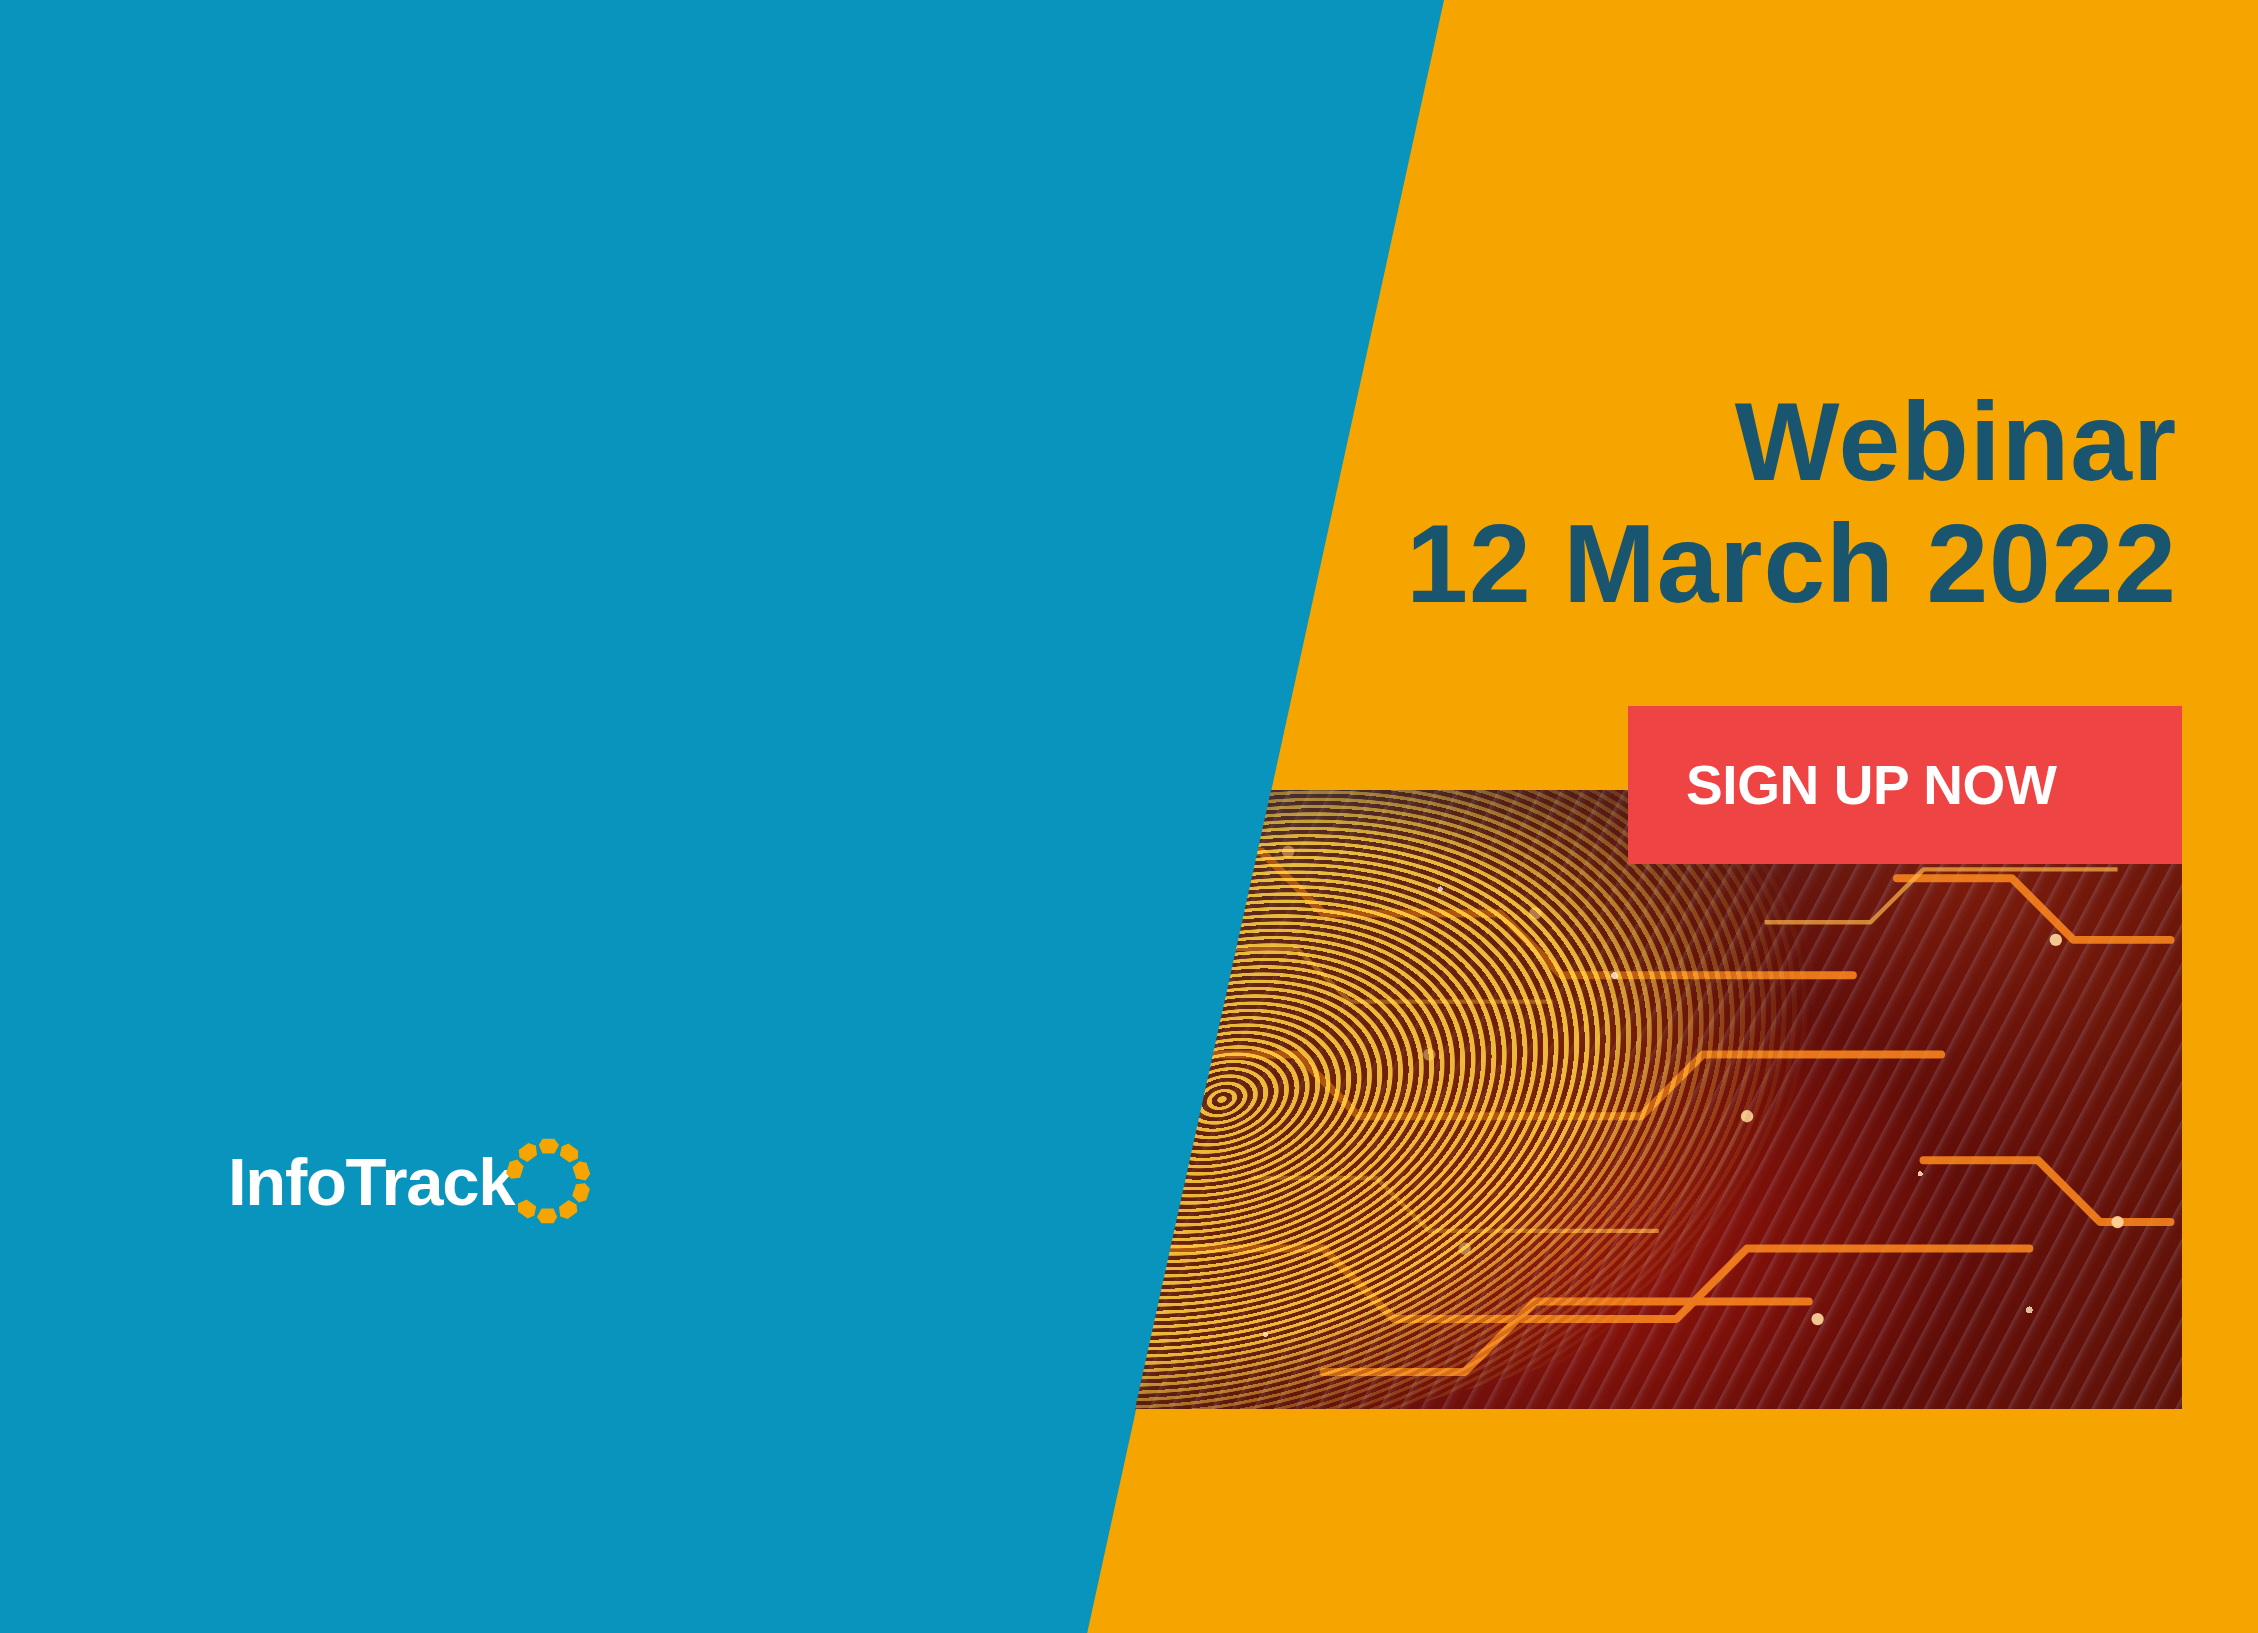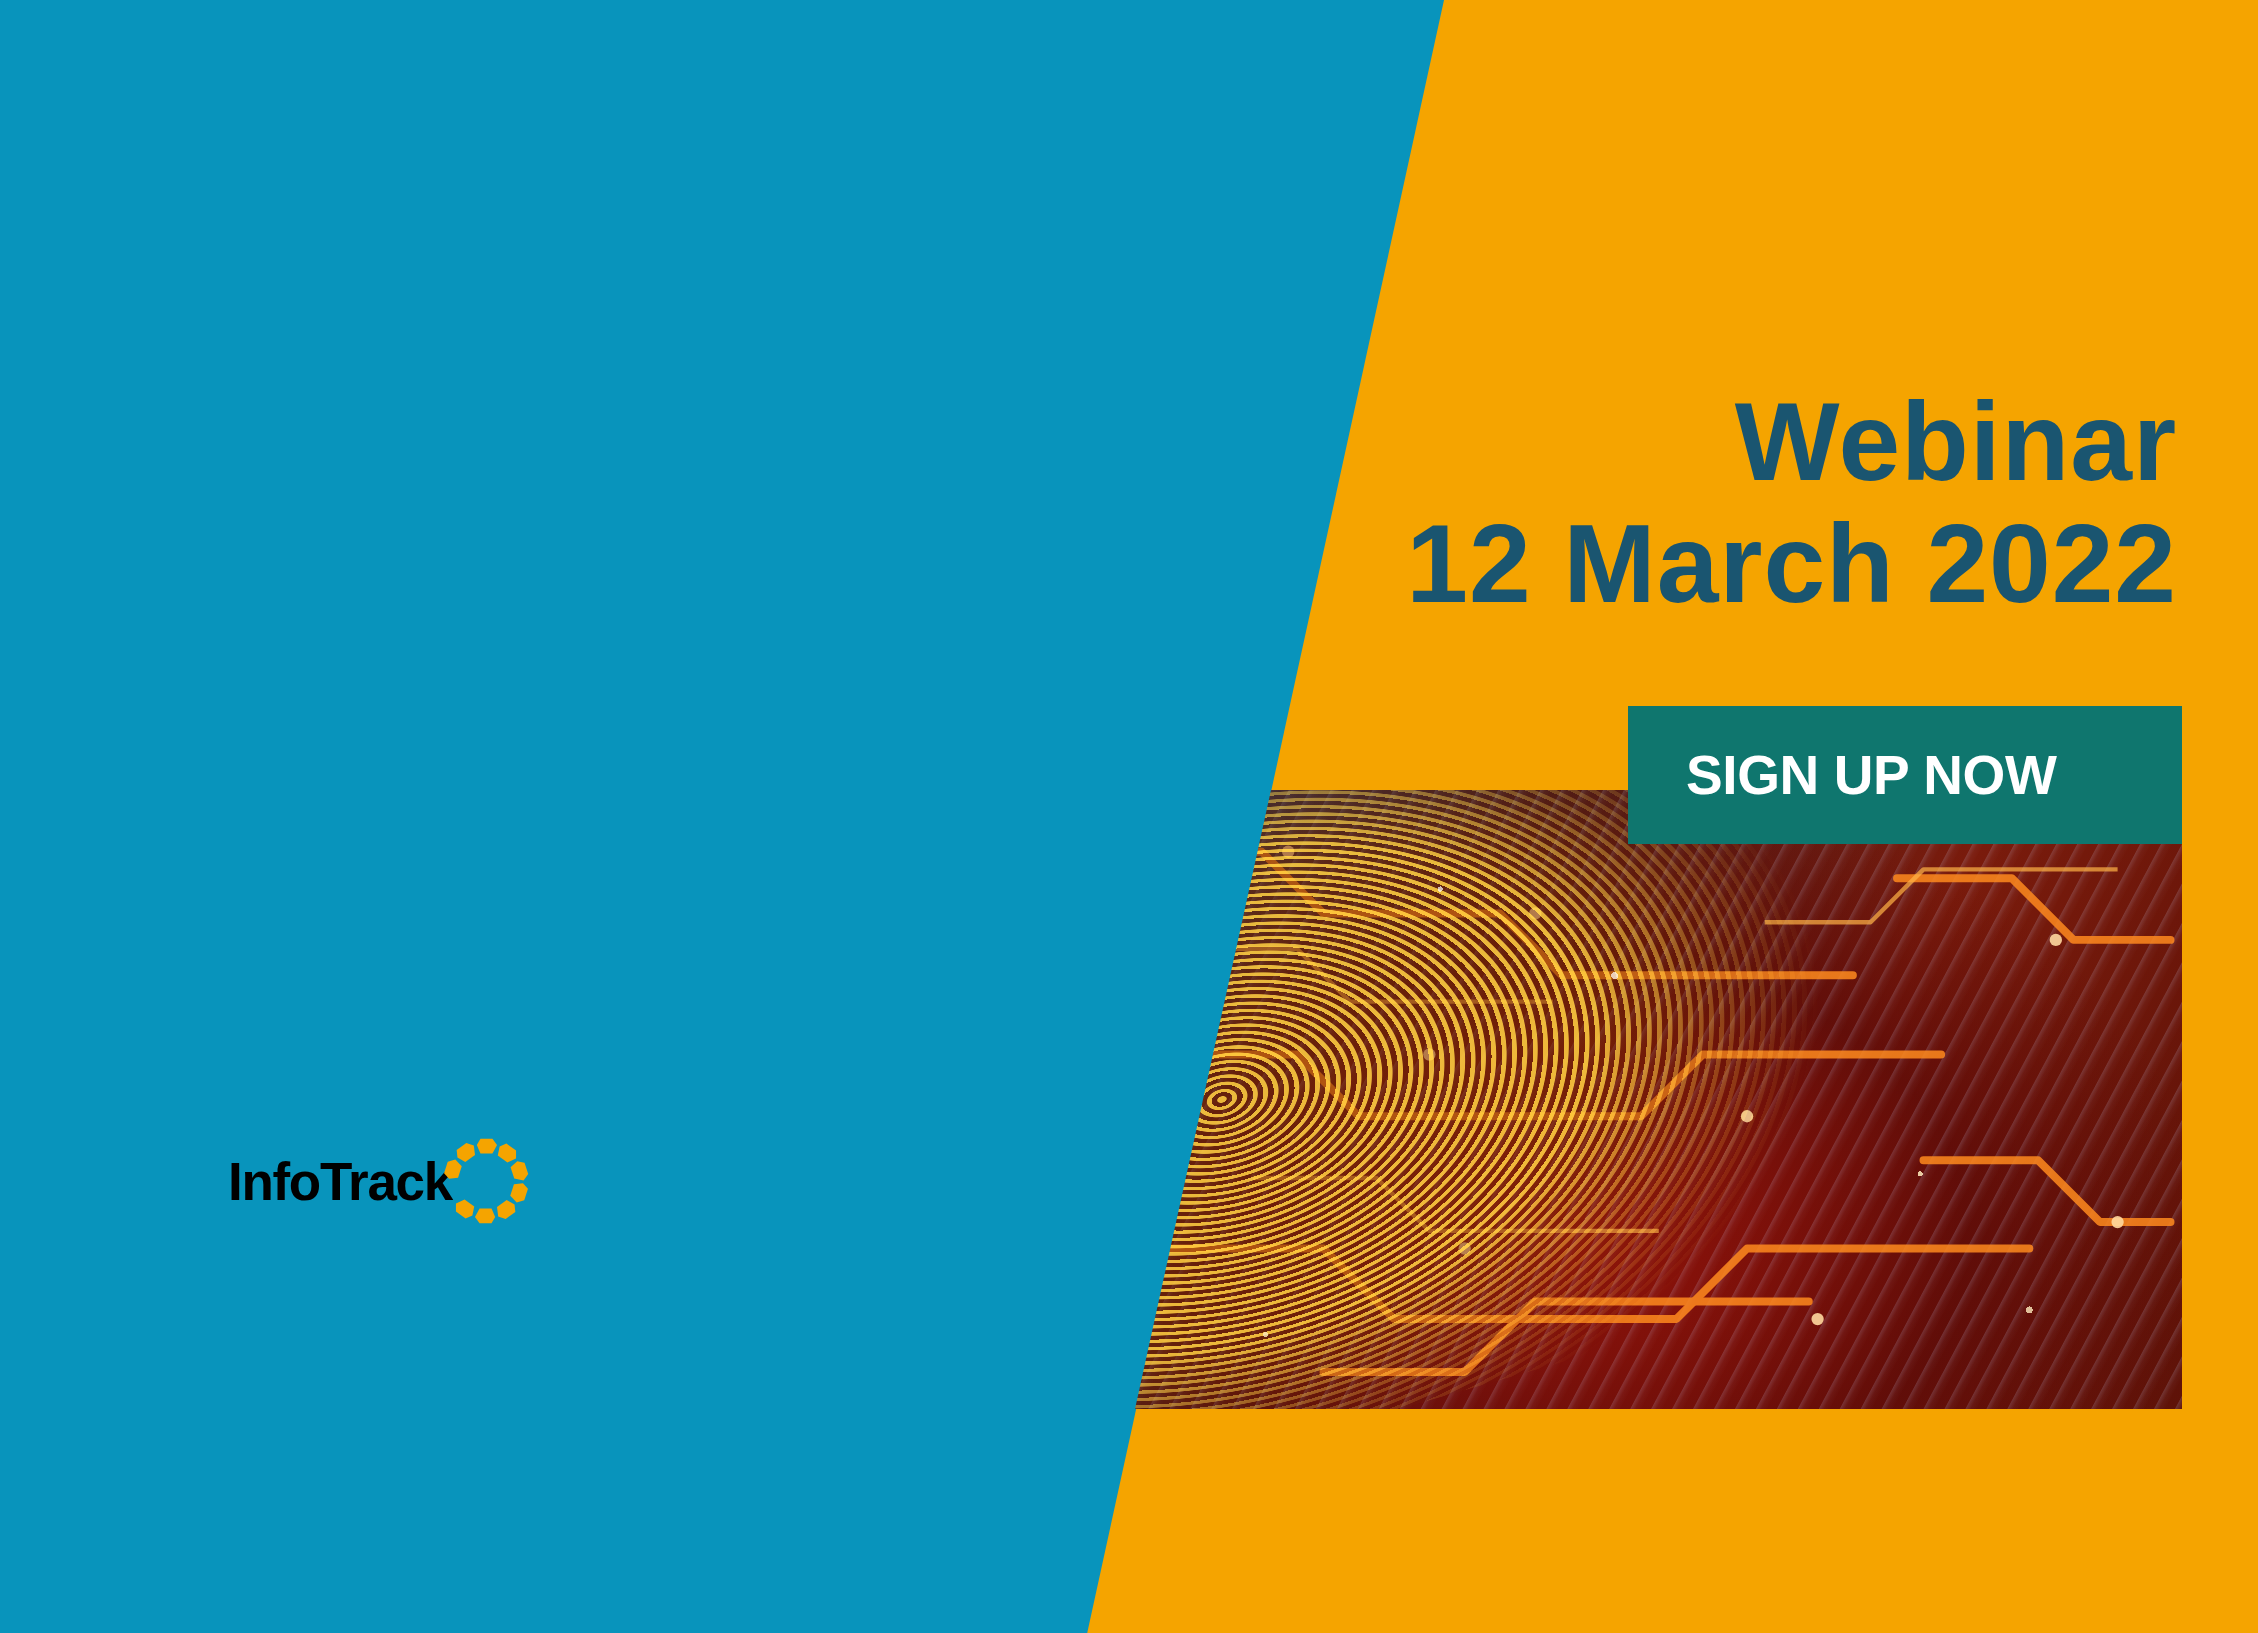--- a/index.html
+++ b/index.html
@@ -49,22 +49,22 @@
     align-items:center;
     gap:104px;
   }
 
   
   .infotrack{
     display:flex;
     align-items:center;
   }
   .infotrack-word{
-    color:#000000;
-    font-size:53px;
+    color:#ffffff;
+    font-size:67px;
     font-weight:700;
     letter-spacing:-1.3px;
     line-height:1;
   }
   .infotrack-ring{
     position:relative;
     width:92px;
     height:92px;
     margin-left:-12.4px;
     flex:0 0 auto;
@@ -183,22 +183,22 @@
       radial-gradient(circle 2.6px at 66% 16%, rgba(255,255,255,.7) 0 100%, transparent 100%);
     background-repeat:no-repeat;
   }
 
   
   .cta{
     position:absolute;
     left:1628px;
     top:706px;
     width:554px;
-    height:138px;
-    background:#0f766e;
+    height:158px;
+    background:#ef4444;
     display:flex;
     align-items:center;
     justify-content:flex-start;
     padding-left:58px;
     box-sizing:border-box;
     cursor:pointer;
   }
   .cta-label{
     color:#ffffff;
     font-size:55px;

